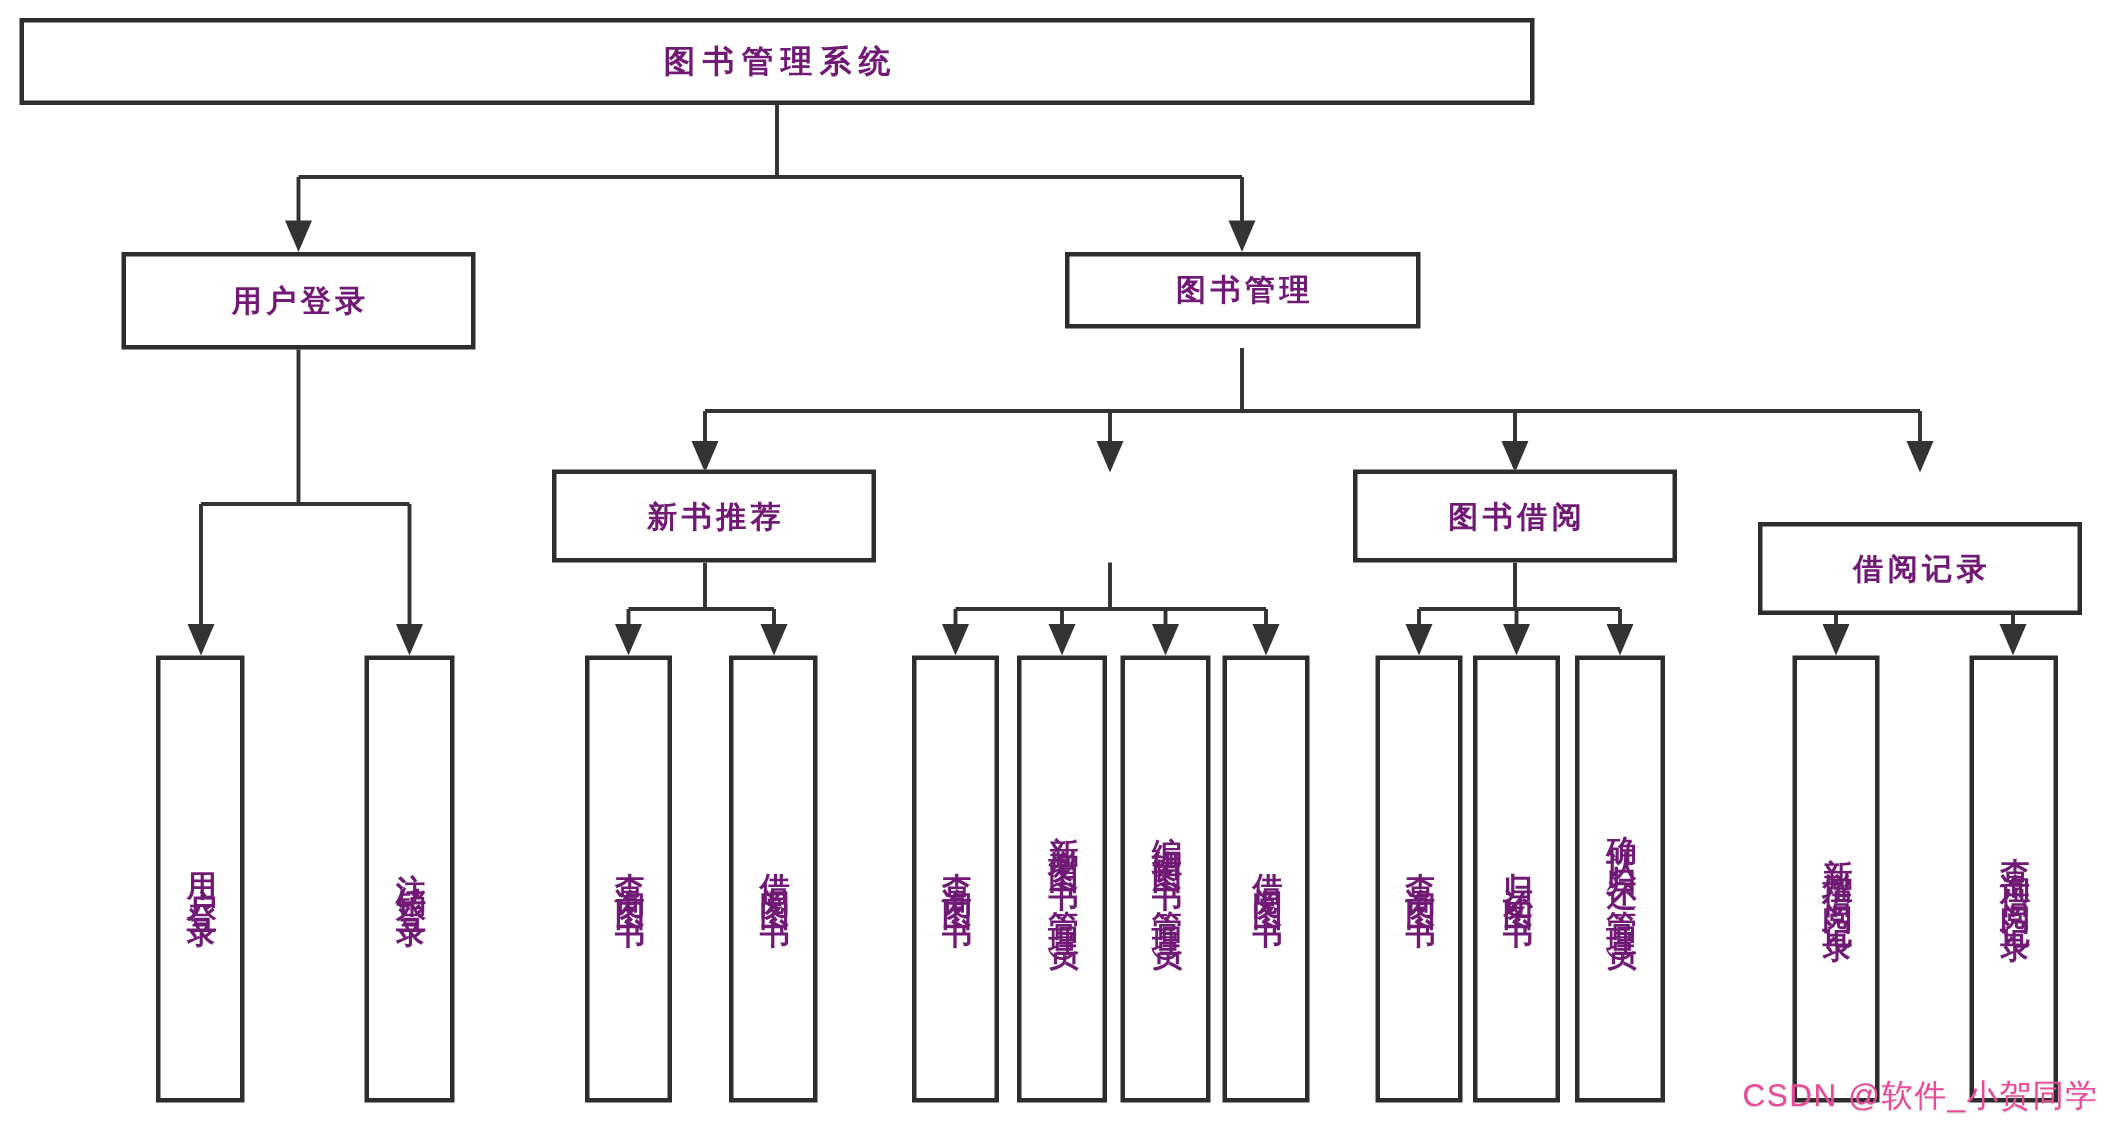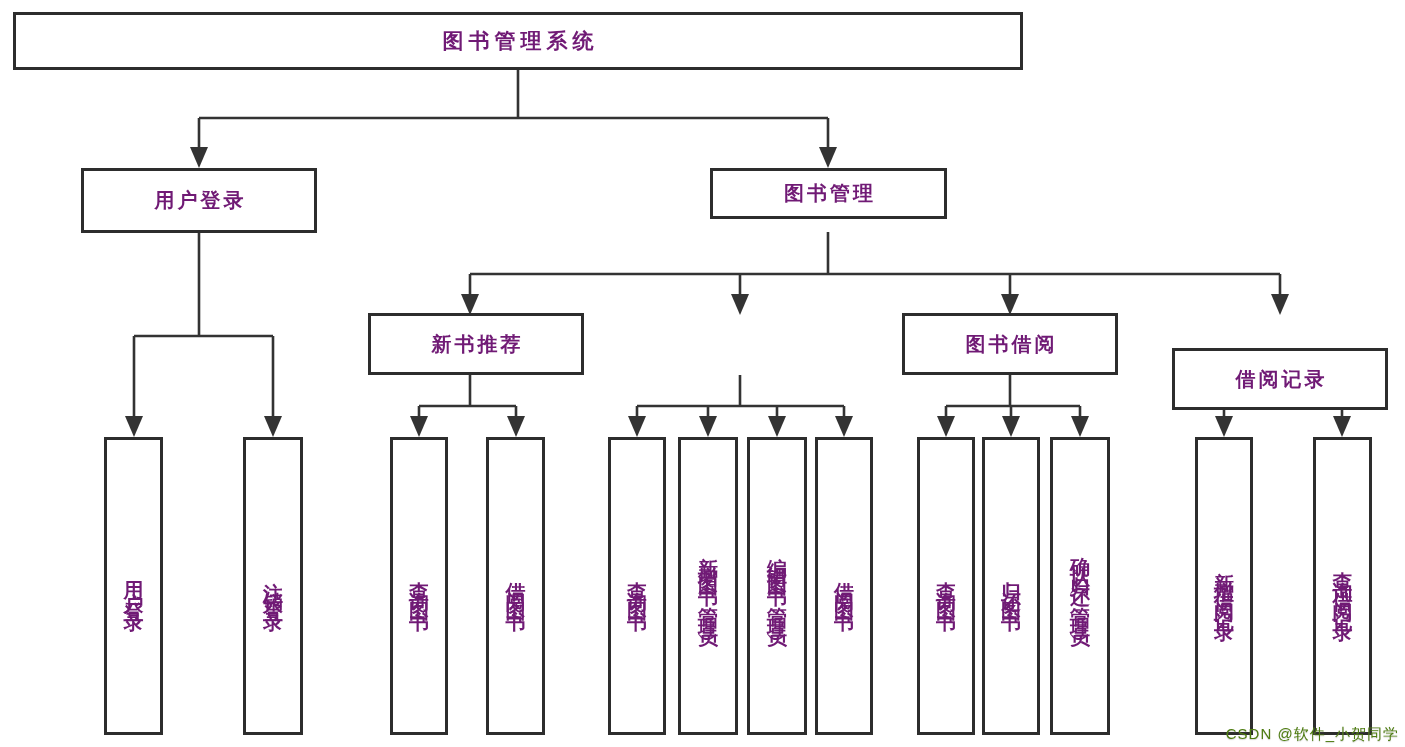--- a/index.html
+++ b/index.html
@@ -15,21 +15,21 @@
     color:#701a75;box-sizing:border-box;font-weight:bold;
   }
   .node.h .label{font-size:20px;letter-spacing:3px;text-indent:3px;white-space:nowrap;}
   .node.title .label{font-size:21px;letter-spacing:5px;text-indent:5px;}
   .node.v .label{
     writing-mode:vertical-rl;text-orientation:mixed;
     font-size:20px;letter-spacing:10px;line-height:1.05;white-space:nowrap;
   }
   .watermark{
     position:absolute;right:6px;bottom:3px;z-index:6;
-    font-size:15px;color:#4d7c0f;letter-spacing:1px;
+    font-size:21px;color:#ec4899;letter-spacing:1px;
     text-shadow:0 1px 1px rgba(130,130,130,0.35);
   }
 </style>
 </head>
 <body>
 
 <div class="stage">
 
   <svg class="wires" width="1405" height="747" viewBox="0 0 1405 747">
     <g stroke="#333333" stroke-width="2.6" fill="none">

